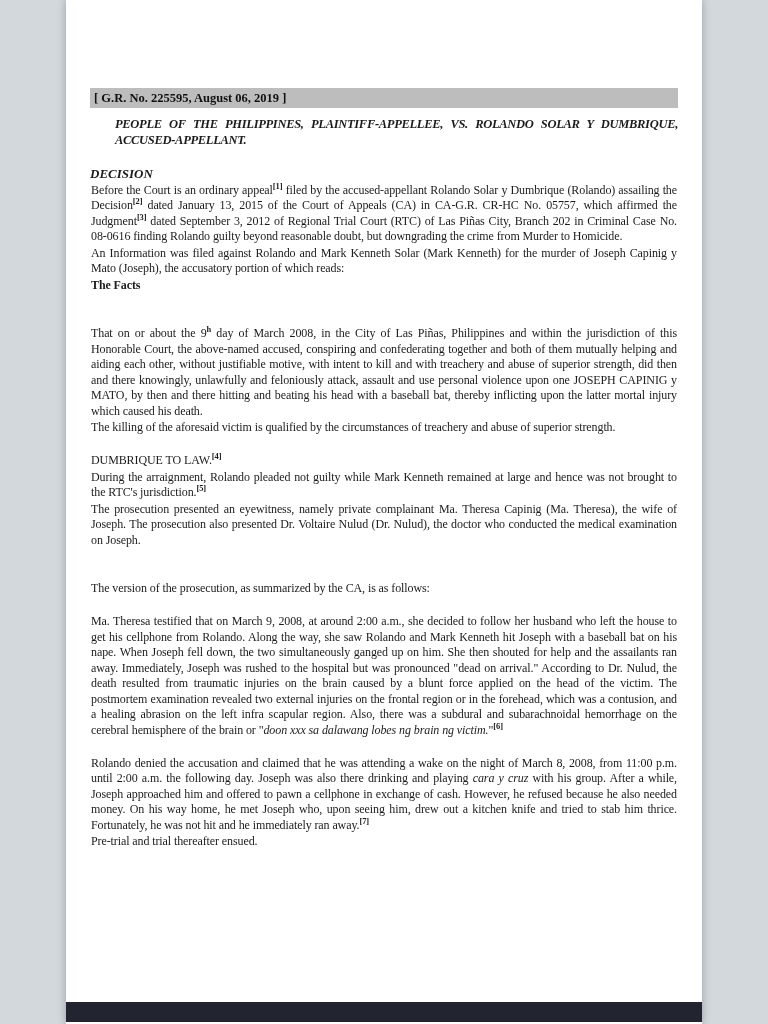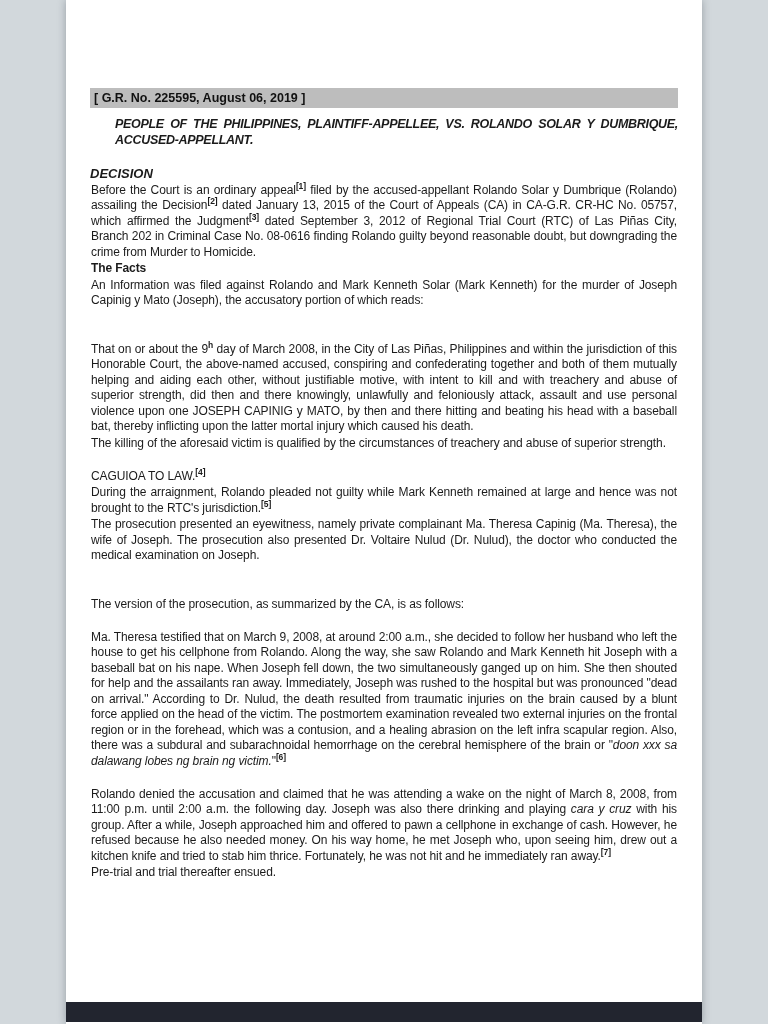--- a/index.html
+++ b/index.html
@@ -1,18 +1,18 @@
 <!DOCTYPE html>
 <html><head>
 <meta charset="utf-8">
 <style>
   * { margin: 0; padding: 0; box-sizing: border-box; }
   html, body { width: 768px; height: 1024px; }
   body { background: #d2d8dc; font-family: "Liberation Sans", sans-serif; overflow: hidden; }
-  .viewer { position: relative; width: 768px; height: 1024px; }
+  .viewer { position: relative; width: 768px; height: 1024px; font-family: Liberation Serif, serif; }
   .page {
     position: absolute; left: 66px; top: 0; width: 636px; height: 1024px;
     background: #ffffff; box-shadow: 0 0 8px rgba(40,50,60,0.35);
   }
   .content { padding: 88px 24px 0; color: #1b1b1b; }
   .gr-bar {
     background: #bdbdbd; color: #111111; font-weight: bold;
     font-size: 12.5px; line-height: 14px; padding: 3px 4px; margin-bottom: 9px;
   }
   .title {
@@ -33,28 +33,28 @@
 <body>
 
 <div class="viewer" style="background: rgb(210, 216, 220);">
   <div class="page" style="background: rgb(255, 255, 255);">
     <div class="content">
       <div class="gr-bar" style="background: rgb(189, 189, 189);">[ G.R. No. 225595, August 06, 2019 ]</div>
       <p class="title">PEOPLE OF THE PHILIPPINES, PLAINTIFF-APPELLEE, VS. ROLANDO SOLAR Y DUMBRIQUE, ACCUSED-APPELLANT.</p>
       <p class="decision">DECISION</p>
       <div class="body">
           <p class="blk blk-p"><span>Before the Court is an ordinary appeal</span><sup>[1]</sup><span> filed by the accused-appellant Rolando Solar y Dumbrique (Rolando) assailing the Decision</span><sup>[2]</sup><span> dated January 13, 2015 of the Court of Appeals (CA) in CA-G.R. CR-HC No. 05757, which affirmed the Judgment</span><sup>[3]</sup><span> dated September 3, 2012 of Regional Trial Court (RTC) of Las Piñas City, Branch 202 in Criminal Case No. 08-0616 finding Rolando guilty beyond reasonable doubt, but downgrading the crime from Murder to Homicide.</span></p>
+          <p class="blk blk-p"><span>An Information was filed against Rolando and Mark Kenneth Solar (Mark Kenneth) for the murder of Joseph Capinig y Mato (Joseph), the accusatory portion of which reads:</span></p>
           <p class="blk blk-h"><span>The Facts</span></p>
-          <p class="blk blk-p"><span>An Information was filed against Rolando and Mark Kenneth Solar (Mark Kenneth) for the murder of Joseph Capinig y Mato (Joseph), the accusatory portion of which reads:</span></p>
           <div class="blk blk-gap"></div>
           <div class="blk blk-gap"></div>
           <p class="blk blk-p"><span>That on or about the 9</span><sup>h</sup><span> day of March 2008, in the City of Las Piñas, Philippines and within the jurisdiction of this Honorable Court, the above-named accused, conspiring and confederating together and both of them mutually helping and aiding each other, without justifiable motive, with intent to kill and with treachery and abuse of superior strength, did then and there knowingly, unlawfully and feloniously attack, assault and use personal violence upon one JOSEPH CAPINIG y MATO, by then and there hitting and beating his head with a baseball bat, thereby inflicting upon the latter mortal injury which caused his death.</span></p>
           <p class="blk blk-p"><span>The killing of the aforesaid victim is qualified by the circumstances of treachery and abuse of superior strength.</span></p>
           <div class="blk blk-gap"></div>
-          <p class="blk blk-p"><span>CAGUIOA TO LAW.</span><sup>[4]</sup></p>
+          <p class="blk blk-p"><span>DUMBRIQUE TO LAW.</span><sup>[4]</sup></p>
           <p class="blk blk-p"><span>During the arraignment, Rolando pleaded not guilty while Mark Kenneth remained at large and hence was not brought to the RTC's jurisdiction.</span><sup>[5]</sup></p>
           <p class="blk blk-p"><span>The prosecution presented an eyewitness, namely private complainant Ma. Theresa Capinig (Ma. Theresa), the wife of Joseph. The prosecution also presented Dr. Voltaire Nulud (Dr. Nulud), the doctor who conducted the medical examination on Joseph.</span></p>
           <div class="blk blk-gap"></div>
           <div class="blk blk-gap"></div>
           <p class="blk blk-p"><span>The version of the prosecution, as summarized by the CA, is as follows:</span></p>
           <div class="blk blk-gap"></div>
           <p class="blk blk-p"><span>Ma. Theresa testified that on March 9, 2008, at around 2:00 a.m., she decided to follow her husband who left the house to get his cellphone from Rolando. Along the way, she saw Rolando and Mark Kenneth hit Joseph with a baseball bat on his nape. When Joseph fell down, the two simultaneously ganged up on him. She then shouted for help and the assailants ran away. Immediately, Joseph was rushed to the hospital but was pronounced "dead on arrival." According to Dr. Nulud, the death resulted from traumatic injuries on the brain caused by a blunt force applied on the head of the victim. The postmortem examination revealed two external injuries on the frontal region or in the forehead, which was a contusion, and a healing abrasion on the left infra scapular region. Also, there was a subdural and subarachnoidal hemorrhage on the cerebral hemisphere of the brain or "</span><span style="font-style: italic;">doon xxx sa dalawang lobes ng brain ng victim.</span><span>"</span><sup>[6]</sup></p>
           <div class="blk blk-gap"></div>
           <p class="blk blk-p"><span>Rolando denied the accusation and claimed that he was attending a wake on the night of March 8, 2008, from 11:00 p.m. until 2:00 a.m. the following day. Joseph was also there drinking and playing </span><span style="font-style: italic;">cara y cruz</span><span> with his group. After a while, Joseph approached him and offered to pawn a cellphone in exchange of cash. However, he refused because he also needed money. On his way home, he met Joseph who, upon seeing him, drew out a kitchen knife and tried to stab him thrice. Fortunately, he was not hit and he immediately ran away.</span><sup>[7]</sup></p>
           <p class="blk blk-p"><span>Pre-trial and trial thereafter ensued.</span></p>

